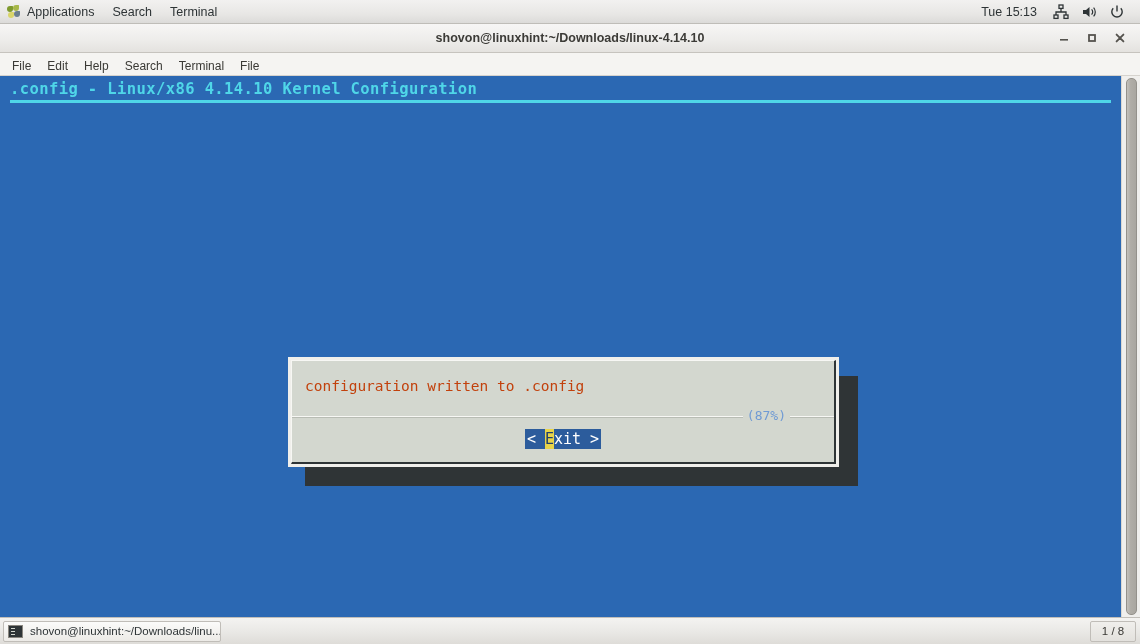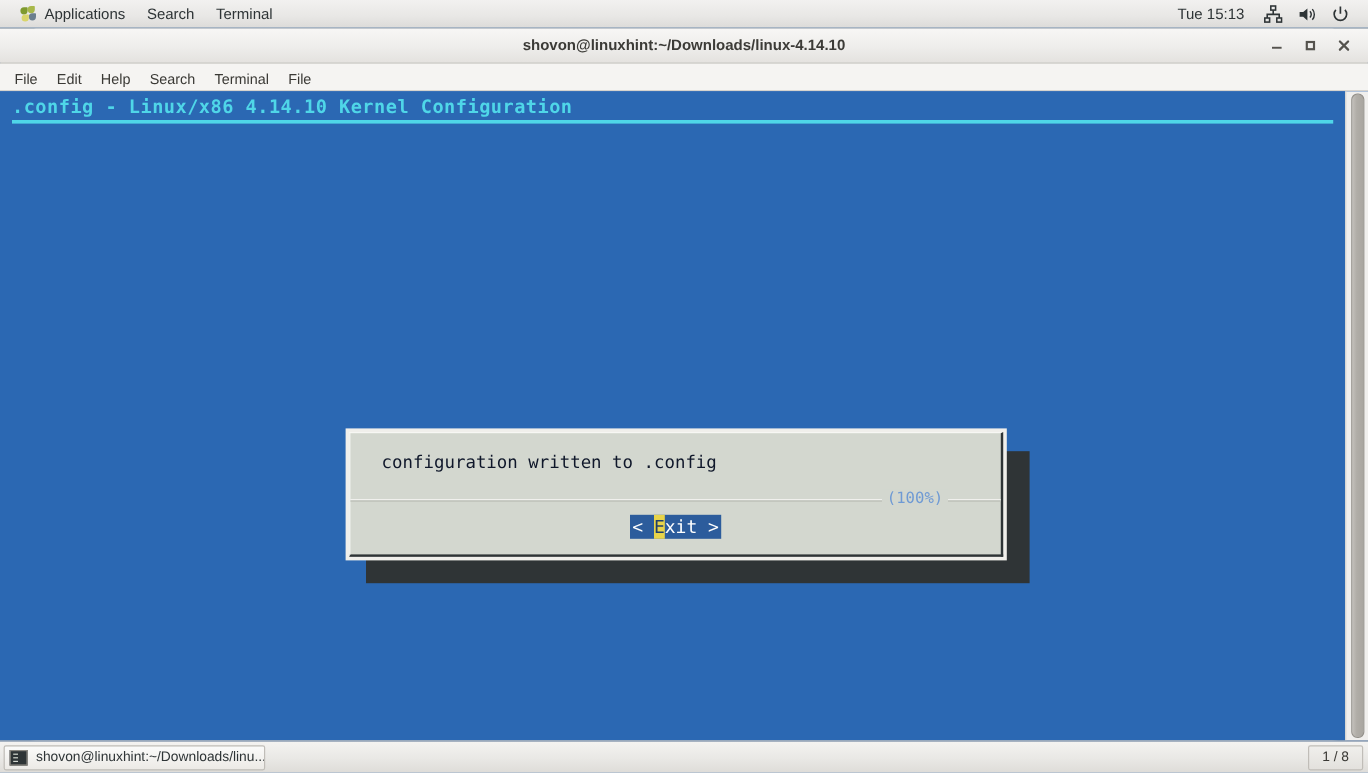--- a/index.html
+++ b/index.html
@@ -30,21 +30,21 @@
     display: flex; align-items: center; height: 100%;
     padding-right: 9px;
   }
   .panel-item {
     display: flex; align-items: center;
     height: 100%;
     padding: 0 9px;
     gap: 6px;
     white-space: nowrap;
   }
-  #applications-menu { padding-left: 17px; }
+  #applications-menu { padding-left: 7px; }
   .gnome-foot {
     width: 14px; height: 14px;
     position: relative;
     flex: 0 0 14px;
   }
   .gnome-foot i {
     position: absolute;
     width: 6px; height: 6px;
     border-radius: 50% 10% 50% 50%;
     display: block;
@@ -182,23 +182,23 @@
     position: relative;
     width: 100%; height: 100%;
     background: #d3d7cf;
     border-top: 1px solid #f7f7f4;
     border-left: 1px solid #f7f7f4;
     border-right: 2px solid #2e3436;
     border-bottom: 2px solid #2e3436;
   }
   #dialog-message {
     position: absolute;
-    left: 26px; top: 17px;
+    left: 13px; top: 17px;
     font-size: 14.5px;
-    color: #0f172a;
+    color: #c2410c;
     font-family: "DejaVu Sans Mono", "Liberation Mono", monospace;
     white-space: pre;
   }
   #dialog-separator {
     position: absolute;
     left: 0; right: 0;
     top: 55px;
     height: 2px;
     border-top: 1px solid #f7f7f4;
     border-bottom: 1px solid #b8bcb4;
@@ -408,21 +408,21 @@
 
       <div id="dialog-shadow"></div>
 
       <div id="dialog-box">
         <div id="dialog-inner">
 
           <div id="dialog-message">configuration written to .config</div>
 
           <div id="dialog-separator"></div>
 
-          <div id="dialog-percent">(100%)</div>
+          <div id="dialog-percent">(87%)</div>
 
           <div id="dialog-buttons">
             <span id="exit-button"><span>&lt; </span><span class="hotkey">E</span><span>xit</span><span> &gt;</span></span>
           </div>
 
         </div>
       </div>
 
     </div>
 

